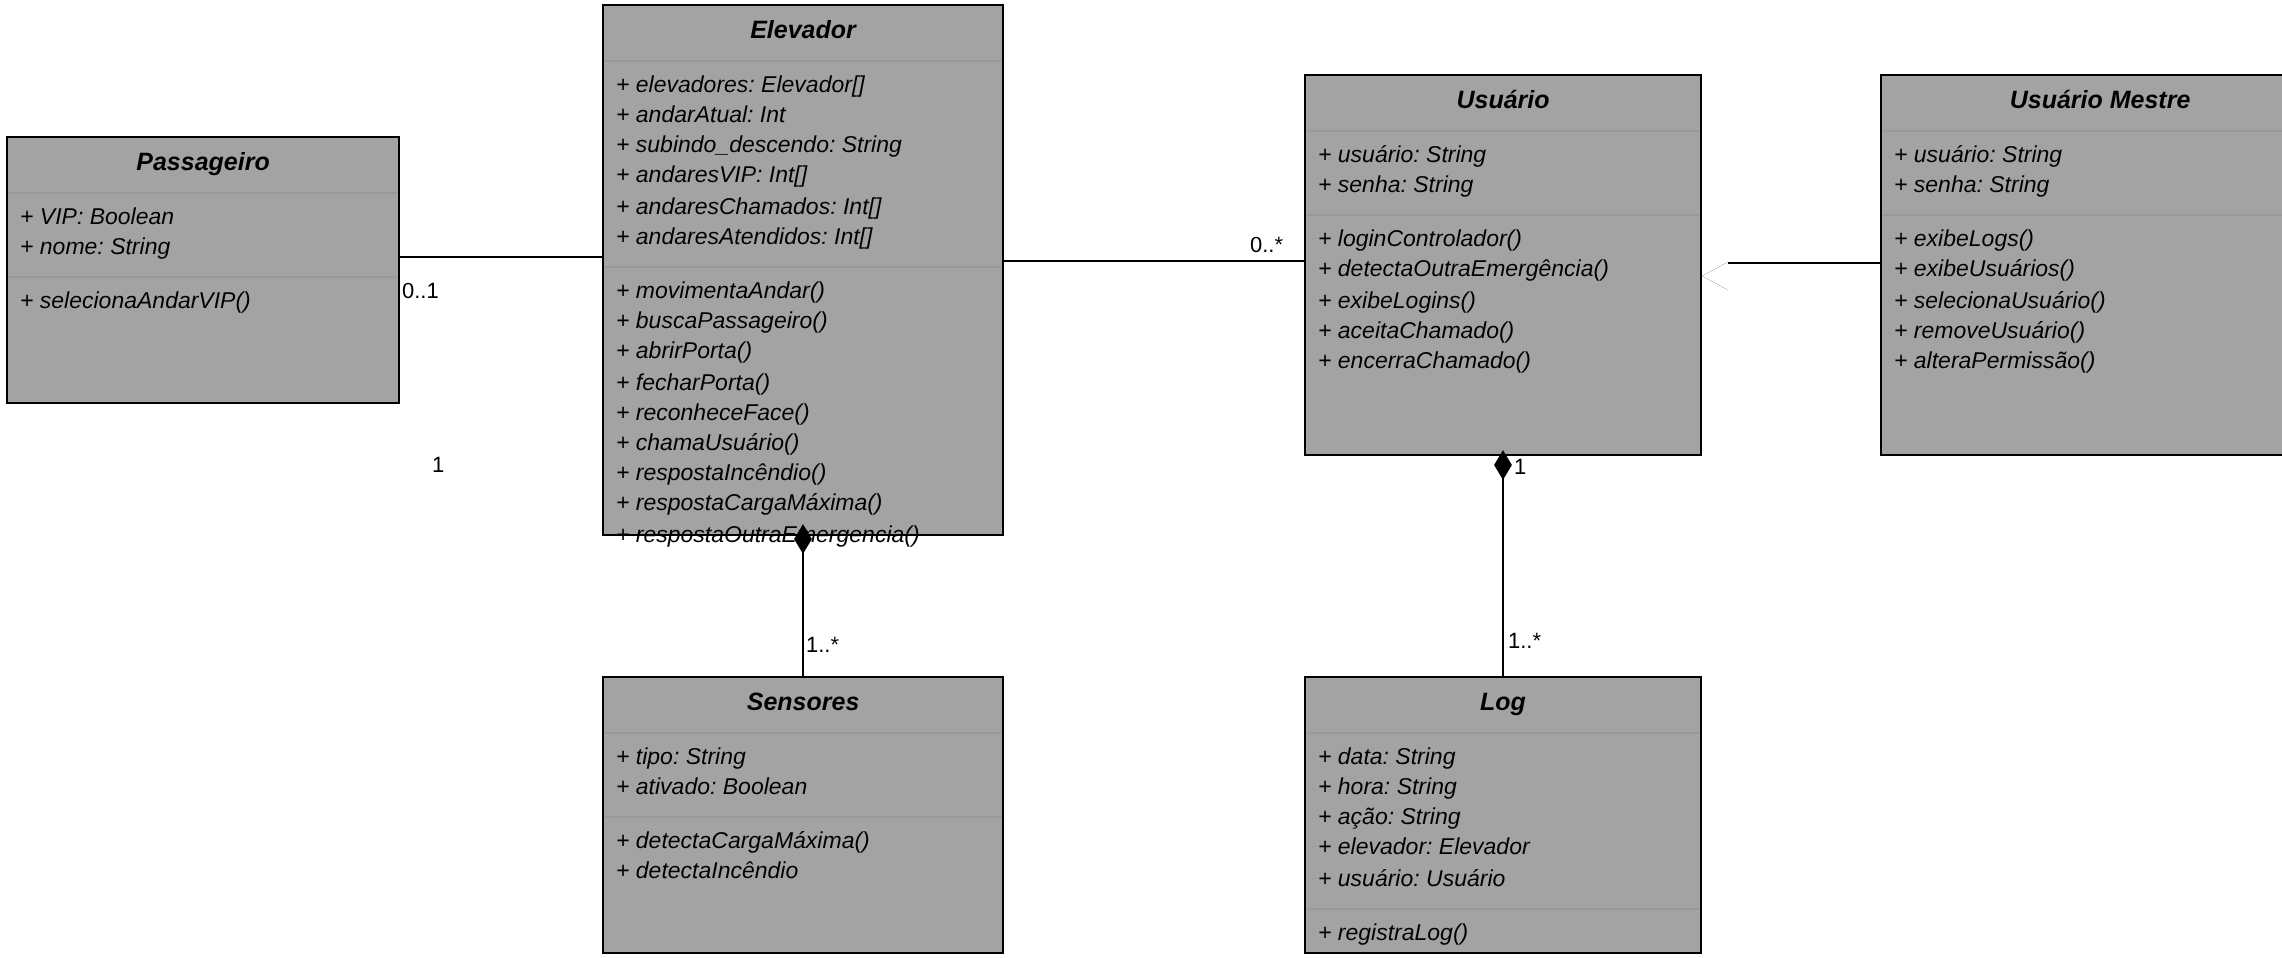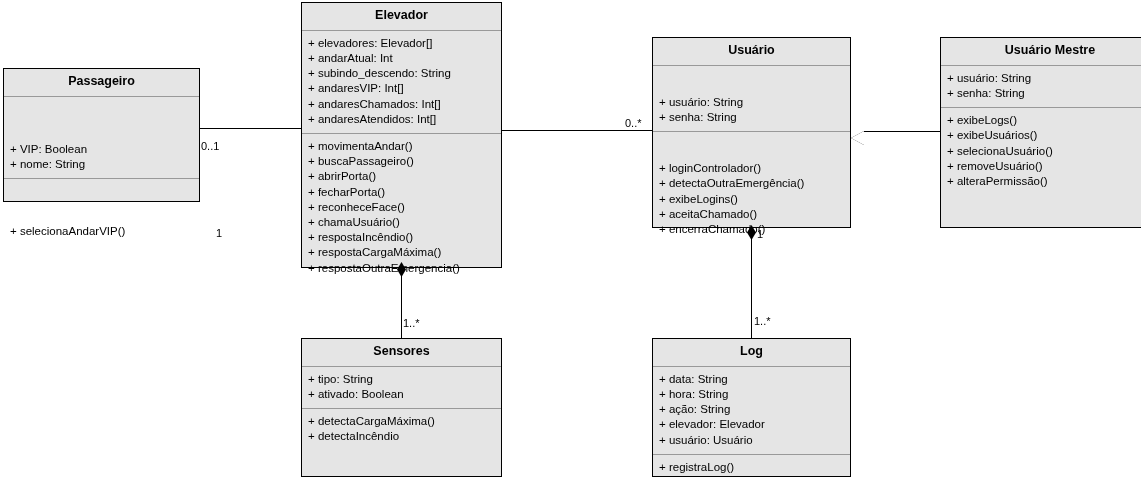--- a/index.html
+++ b/index.html
@@ -17,24 +17,25 @@
     width: 1141px;
     height: 479px;
     background: #ffffff;
     overflow: hidden;
   }
 
   
   .uml-class {
     position: absolute;
     box-sizing: border-box;
-    background: #e5e5e5;
+    background: #a3a3a3;
     border: 1px solid #000000;
     display: flex;
     flex-direction: column;
+    font-style: italic;
   }
   .uml-title {
     font-size: 12.5px;
     font-weight: bold;
     text-align: center;
     padding: 6px 4px 7px 4px;
     border-bottom: 1px solid #999999;
     line-height: 1.1;
     color: #000000;
   }
@@ -105,21 +106,21 @@
   .triangle-wrap {
     position: absolute;
     z-index: 2;
   }
 </style>
 </head>
 <body>
 
 <div id="canvas">
 
-  <div class="uml-class" style="left:3px; top:68px; width:197px; height:134px;gap:40px;">
+  <div class="uml-class" style="left:3px; top:68px; width:197px; height:134px;">
     <div class="uml-title">Passageiro</div>
     <div class="uml-compartment">
       <div class="uml-member">+ VIP: Boolean</div>
       <div class="uml-member">+ nome: String</div>
     </div>
     <div class="uml-compartment last">
       <div class="uml-member">+ selecionaAndarVIP()</div>
     </div>
   </div>
 
@@ -139,21 +140,21 @@
       <div class="uml-member">+ abrirPorta()</div>
       <div class="uml-member">+ fecharPorta()</div>
       <div class="uml-member">+ reconheceFace()</div>
       <div class="uml-member">+ chamaUsuário()</div>
       <div class="uml-member">+ respostaIncêndio()</div>
       <div class="uml-member">+ respostaCargaMáxima()</div>
       <div class="uml-member">+ respostaOutraEmergencia()</div>
     </div>
   </div>
 
-  <div class="uml-class" style="left:652px; top:37px; width:199px; height:191px;gap:24px;">
+  <div class="uml-class" style="left:652px; top:37px; width:199px; height:191px;">
     <div class="uml-title">Usuário</div>
     <div class="uml-compartment">
       <div class="uml-member">+ usuário: String</div>
       <div class="uml-member">+ senha: String</div>
     </div>
     <div class="uml-compartment last">
       <div class="uml-member">+ loginControlador()</div>
       <div class="uml-member">+ detectaOutraEmergência()</div>
       <div class="uml-member">+ exibeLogins()</div>
       <div class="uml-member">+ aceitaChamado()</div>

